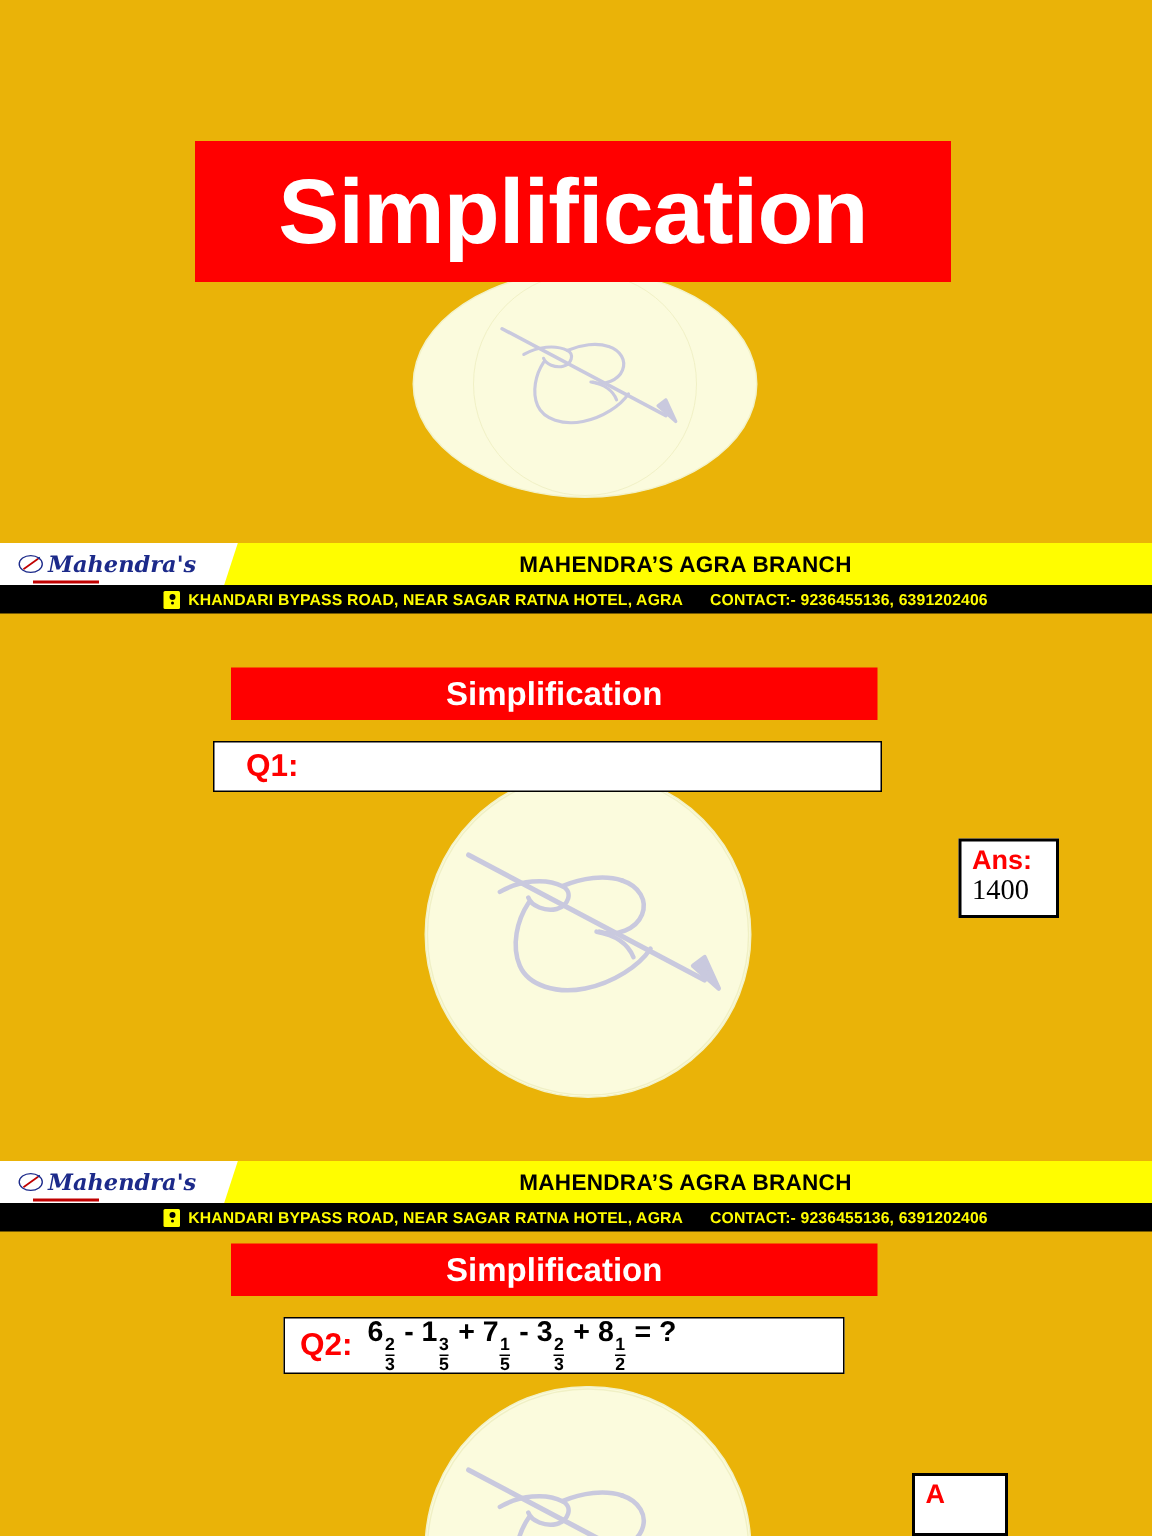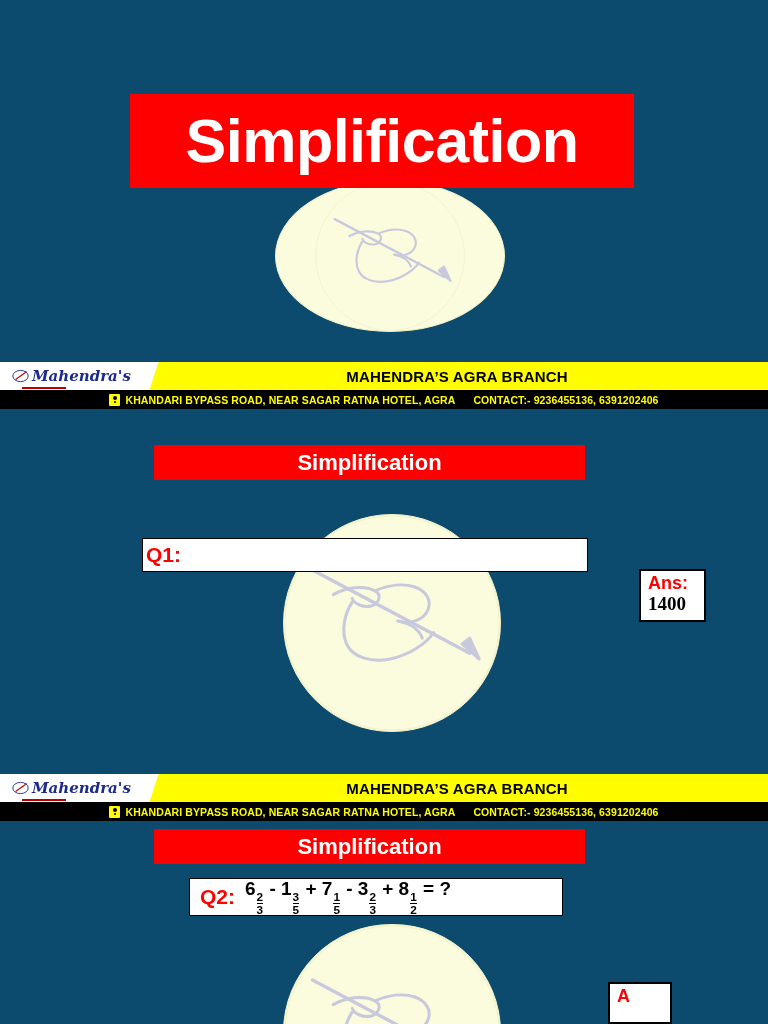--- a/index.html
+++ b/index.html
@@ -10,21 +10,21 @@
   body {
     width: 768px;
     height: 1024px;
     font-family: "Liberation Sans", sans-serif;
     overflow: hidden;
     position: relative;
   }
   .page {
     position: relative;
     width: 768px;
-    background: #0c4a6e;
+    background: #eab308;
     overflow: hidden;
   }
   
   .slide1 { height: 362px; }
   .title-banner {
     position: absolute;
     left: 130px;
     top: 94px;
     width: 504px;
     height: 94px;
@@ -194,21 +194,21 @@
     color: #ff0000;
     font-size: 18px;
     font-weight: bold;
     line-height: 1.1;
     display: block;
   }
   .ans-value {
     color: #000000;
     font-family: "Liberation Serif", serif;
     font-size: 19px;
-    font-weight: bold;
+    font-weight: normal;
     line-height: 1.1;
     display: block;
   }
   
   .frac {
     display: inline-flex;
     flex-direction: column;
     align-items: center;
     vertical-align: -0.45em;
     font-size: 0.62em;
@@ -277,25 +277,25 @@
         <path d="M30 58 L 196 146" stroke-width="3.6"></path>
         <path d="M188 136 L 206 152 L 196 130 Z" fill="#c9c9de"></path>
       </g>
     </svg>
   </div>
 
   <div class="subtitle-banner" style="left:154px; top:83px; width:431px; height:35px;">
     <span class="subtitle-text">Simplification</span>
   </div>
 
-  <div class="qbox" style="left:142px; top:132px; width:446px; height:34px; padding-left:3px;margin-top:44px;">
+  <div class="qbox" style="left:142px; top:132px; width:446px; height:34px; padding-left:21px;">
     <span class="qlabel">Q1:</span>
   </div>
 
-  <div class="ansbox" style="left:639px; top:207px; width:67px; height:53px;">
+  <div class="ansbox" style="left:639px; top:197px; width:67px; height:53px;">
     <span class="ans-label">Ans:</span>
     <span class="ans-value">1400</span>
   </div>
 </div>
 
 <div class="page" style="height:250px;">
 
   <div class="headerbar">
     <div class="logo-box">
       <svg class="logo-pen" viewBox="0 0 24 20">

